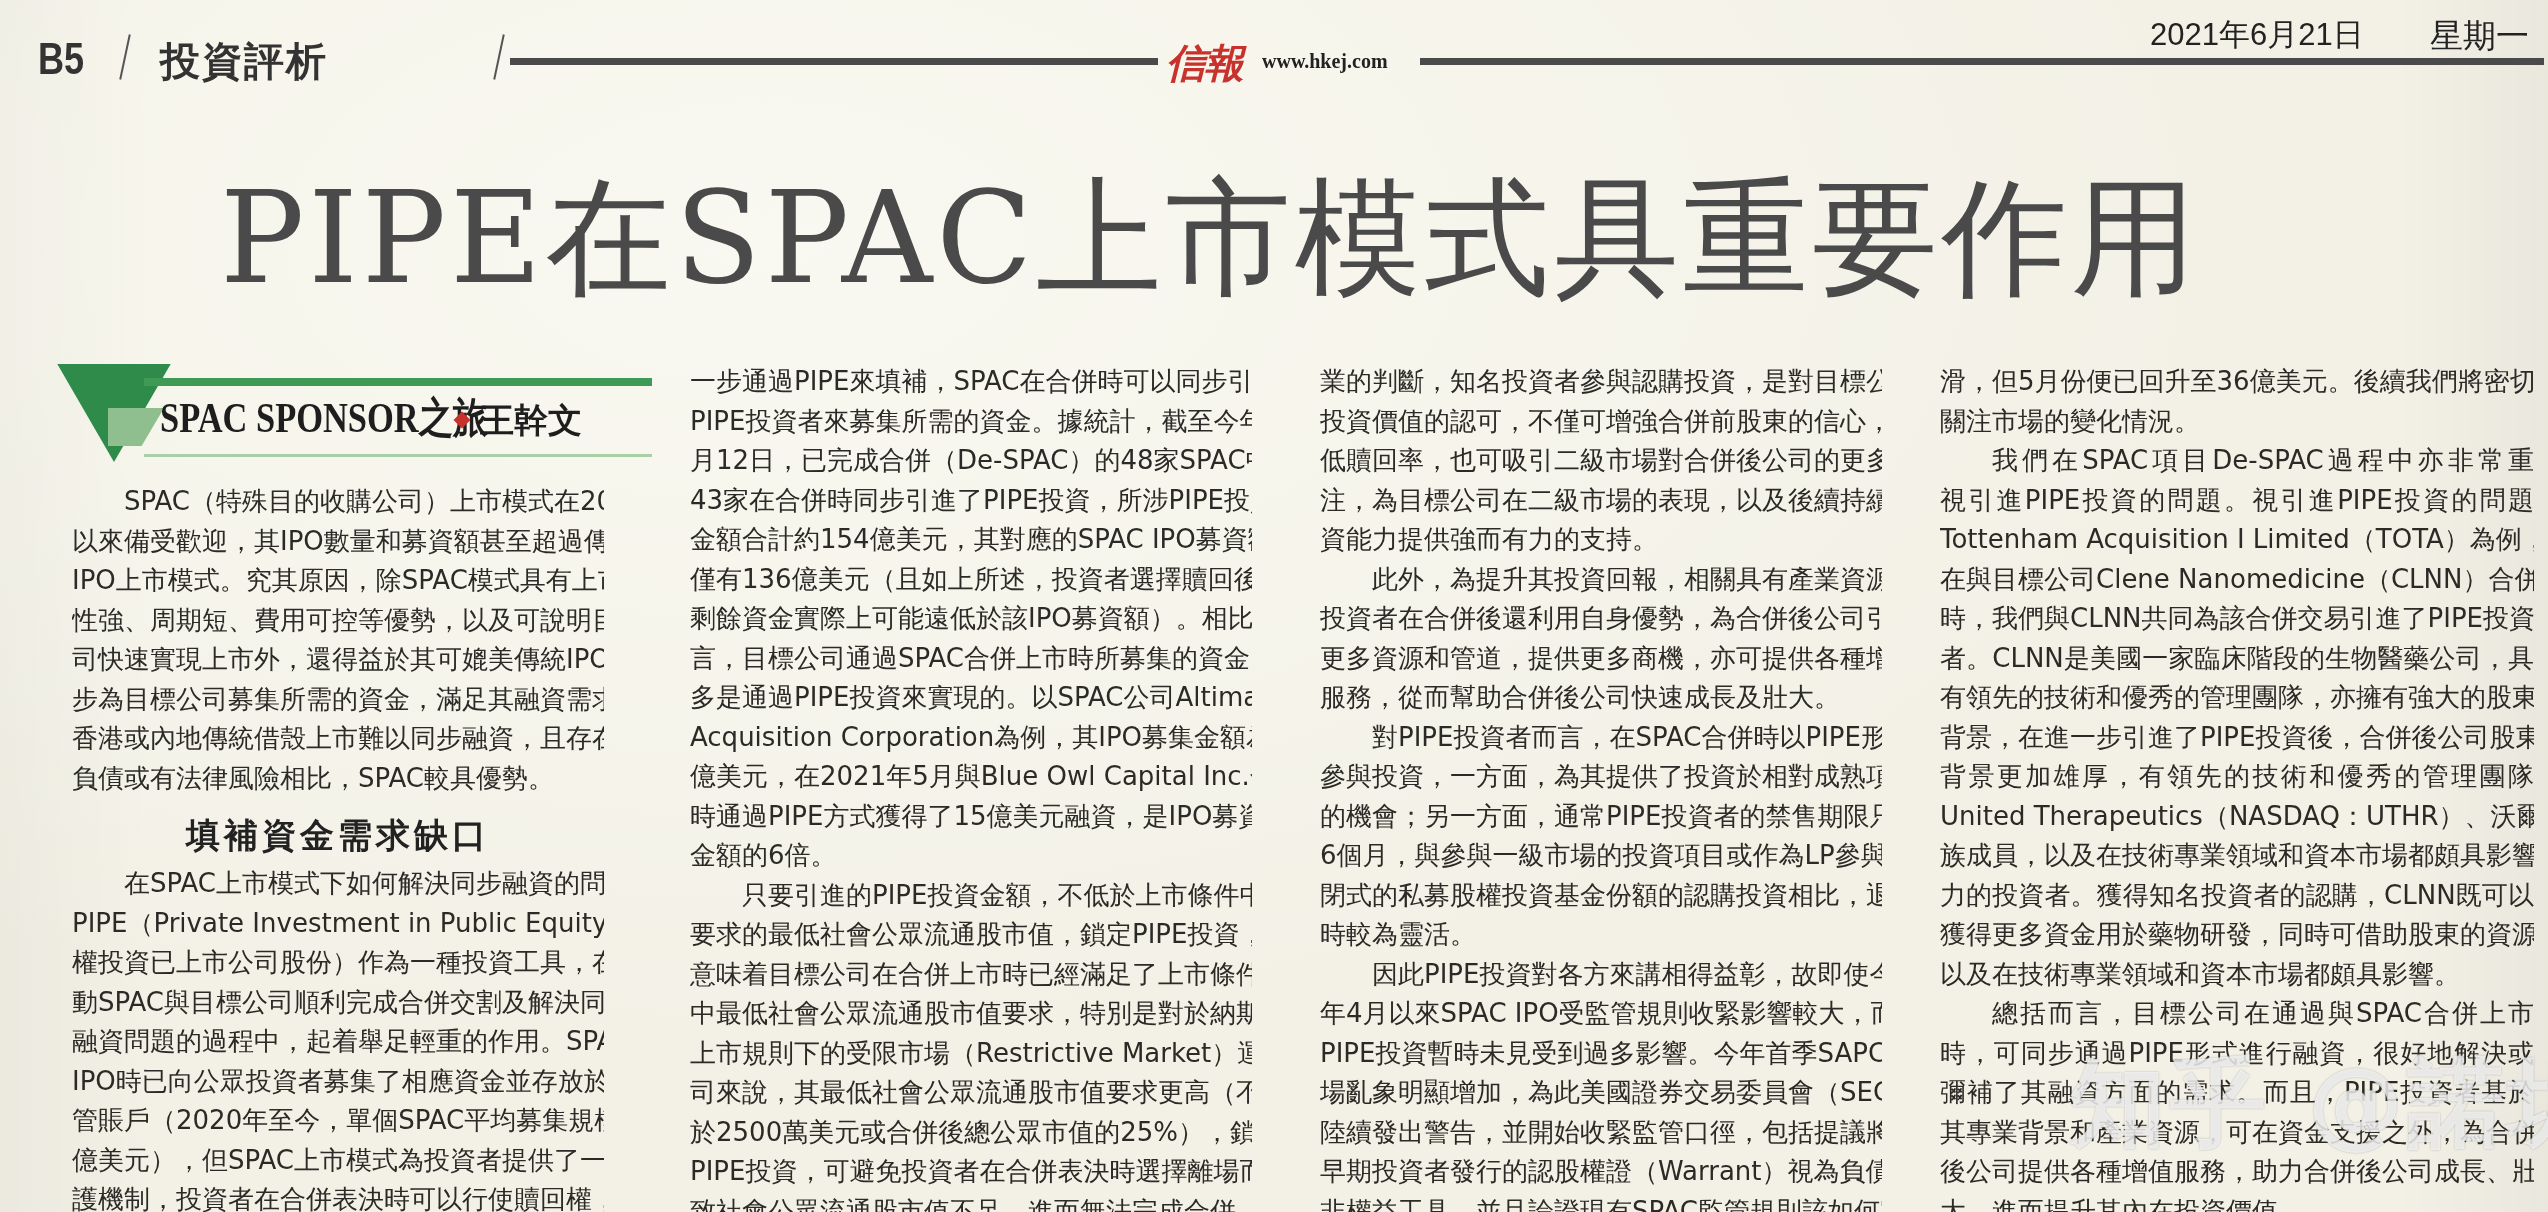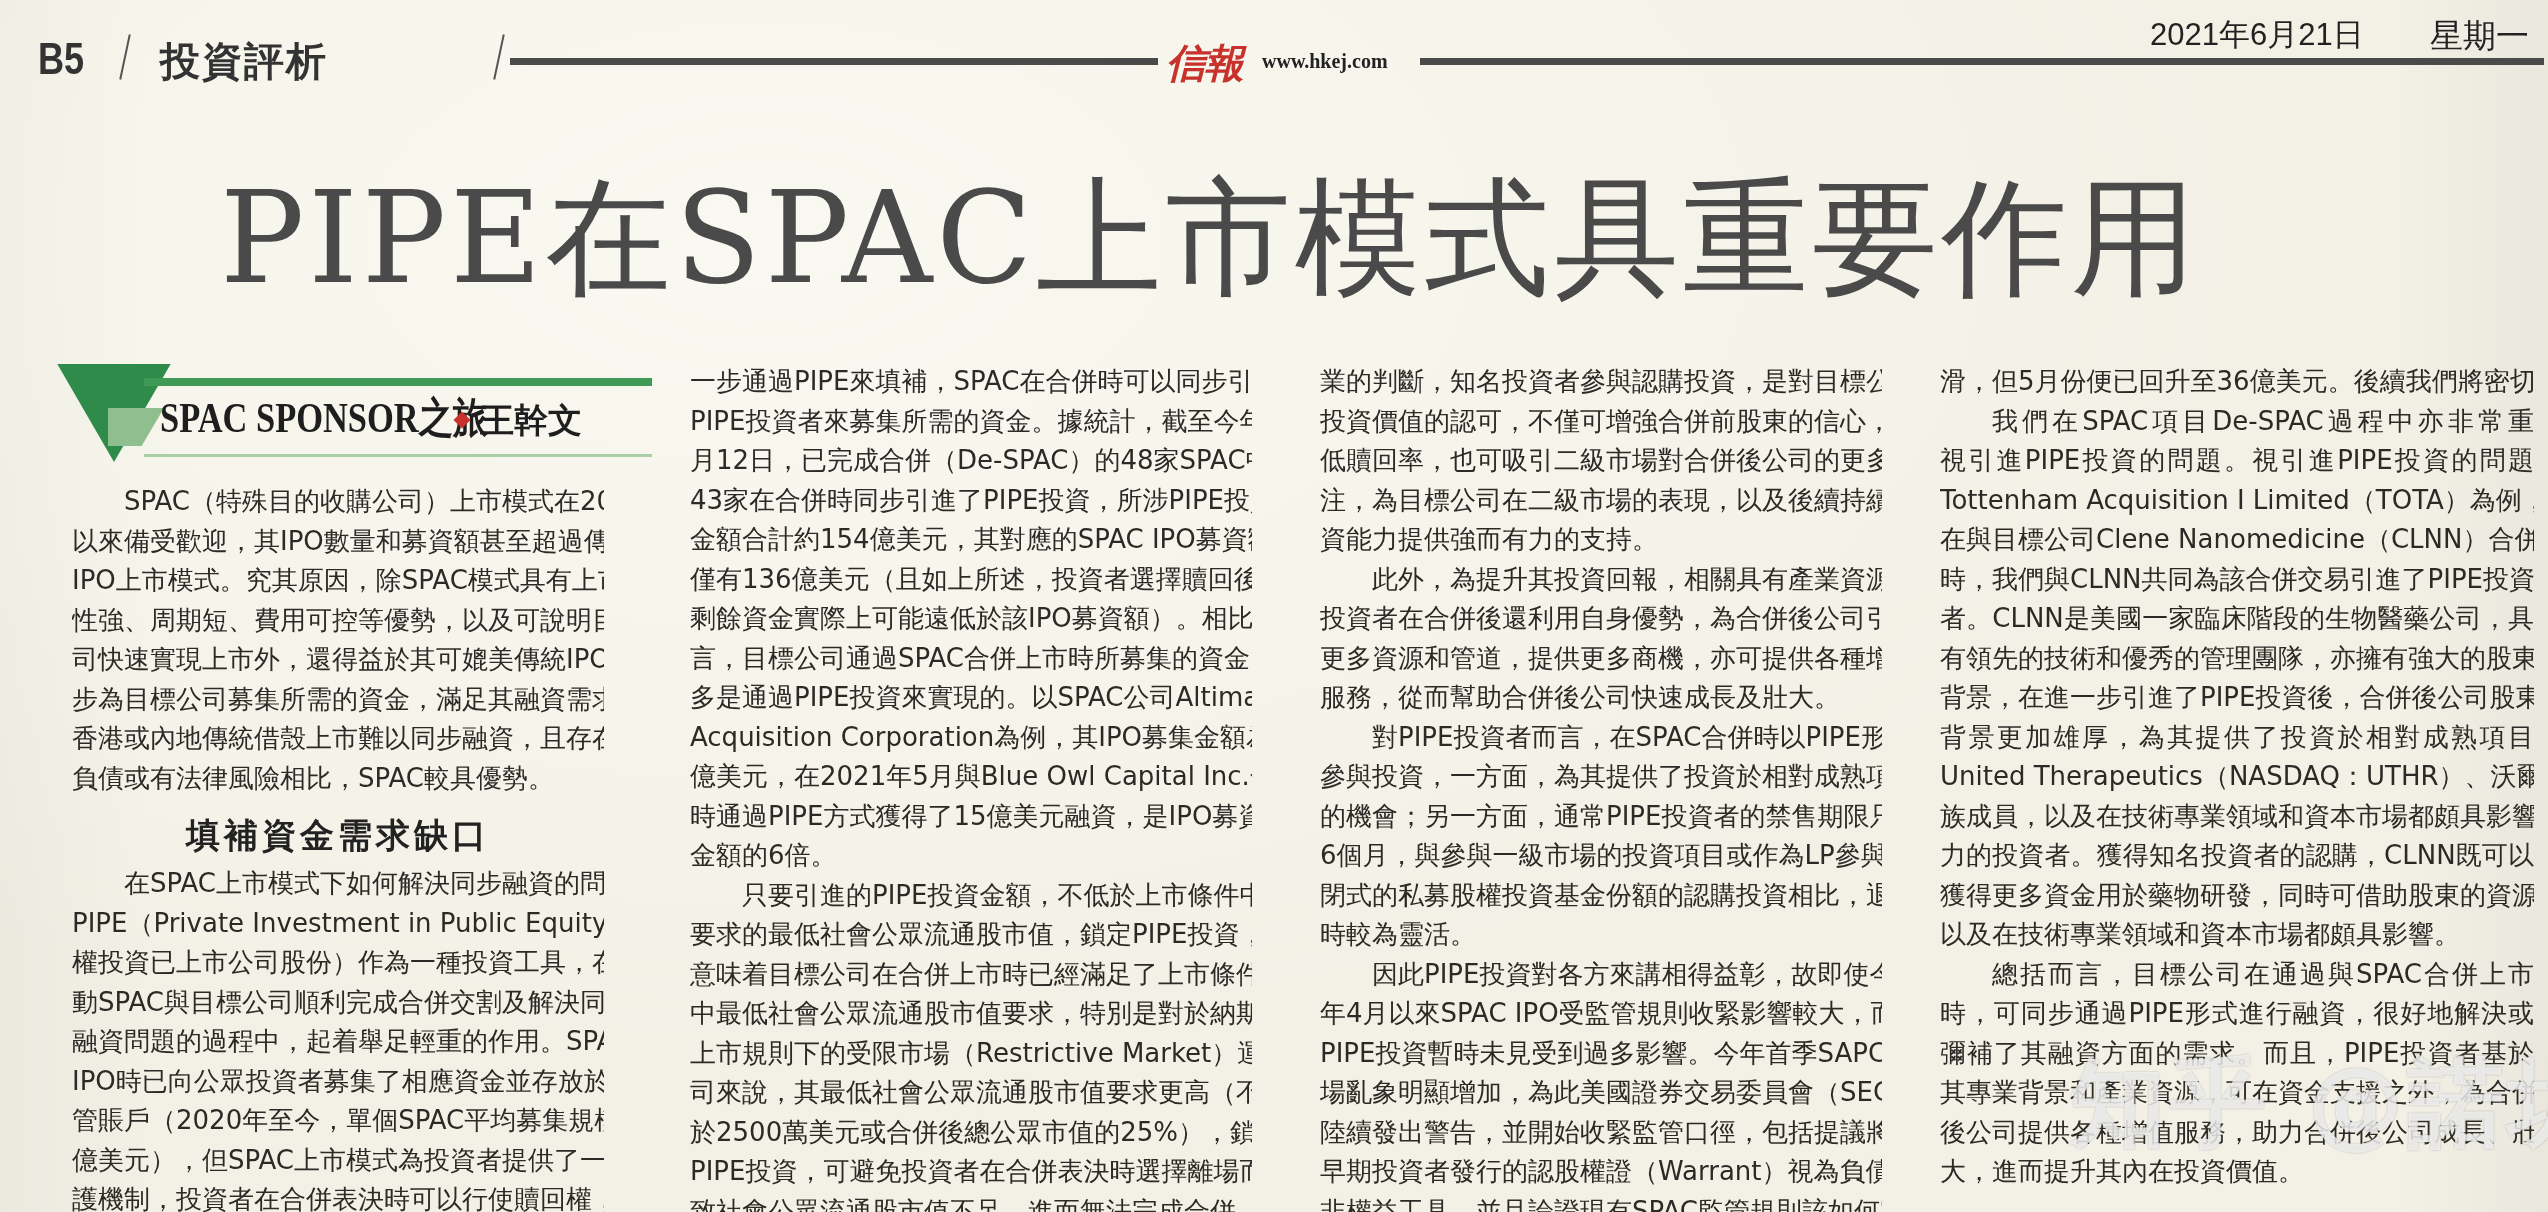--- a/index.html
+++ b/index.html
@@ -203,29 +203,30 @@
     <span class="line indent">因此PIPE投資對各方來講相得益彰，故即使今</span>
     <span class="line">年4月以來SPAC IPO受監管規則收緊影響較大，而</span>
     <span class="line">PIPE投資暫時未見受到過多影響。今年首季SAPC市</span>
     <span class="line">場亂象明顯增加，為此美國證券交易委員會（SEC）</span>
     <span class="line">陸續發出警告，並開始收緊監管口徑，包括提議將向</span>
     <span class="line">早期投資者發行的認股權證（Warrant）視為負債而</span>
     <span class="line">非權益工具，並且論證現有SPAC監管規則該如何完</span>
   </div>
 <div class="col c4">
     <span class="line">滑，但5月份便已回升至36億美元。後續我們將密切</span>
+    <span class="line last">關注市場的變化情況。</span>
     <span class="line indent">我們在SPAC項目De-SPAC過程中亦非常重</span>
     <span class="line">視引進PIPE投資的問題。視引進PIPE投資的問題</span>
     <span class="line">Tottenham Acquisition I Limited（TOTA）為例，TOTA</span>
     <span class="line">在與目標公司Clene Nanomedicine（CLNN）合併</span>
     <span class="line">時，我們與CLNN共同為該合併交易引進了PIPE投資</span>
     <span class="line">者。CLNN是美國一家臨床階段的生物醫藥公司，具</span>
     <span class="line">有領先的技術和優秀的管理團隊，亦擁有強大的股東</span>
     <span class="line">背景，在進一步引進了PIPE投資後，合併後公司股東</span>
-    <span class="line">背景更加雄厚，為其提供了投資於相對成熟項目</span>
+    <span class="line">背景更加雄厚，有領先的技術和優秀的管理團隊</span>
     <span class="line">United Therapeutics（NASDAQ：UTHR）、沃爾頓家</span>
     <span class="line">族成員，以及在技術專業領域和資本市場都頗具影響</span>
     <span class="line">力的投資者。獲得知名投資者的認購，CLNN既可以</span>
     <span class="line">獲得更多資金用於藥物研發，同時可借助股東的資源</span>
     <span class="line last">以及在技術專業領域和資本市場都頗具影響。</span>
     <span class="line indent">總括而言，目標公司在通過與SPAC合併上市</span>
     <span class="line">時，可同步通過PIPE形式進行融資，很好地解決或</span>
     <span class="line">彌補了其融資方面的需求。而且，PIPE投資者基於</span>
     <span class="line">其專業背景和產業資源，可在資金支援之外，為合併</span>
     <span class="line">後公司提供各種增值服務，助力合併後公司成長、壯</span>

